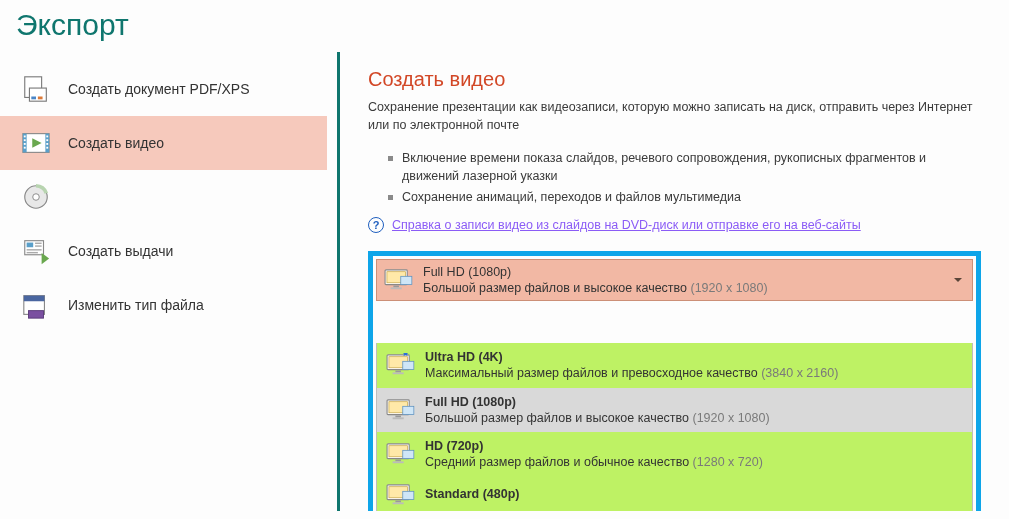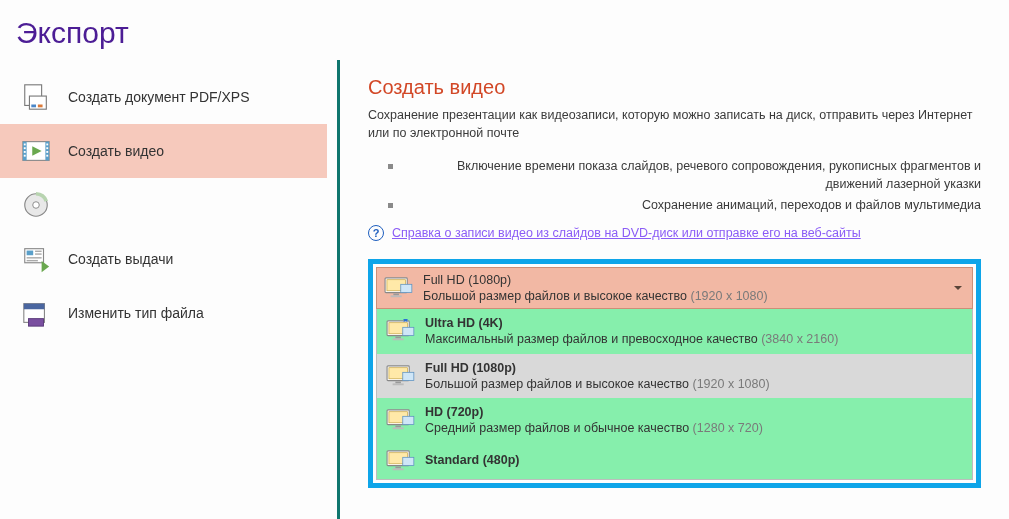--- a/index.html
+++ b/index.html
@@ -7,22 +7,22 @@
     width: 1009px; height: 519px;
     font-family: "Segoe UI", Tahoma, sans-serif;
     background: #fdfdfd;
     color: #333;
     font-size: 13px;
     overflow: hidden;
   }
   .page-title {
     font-size: 30px;
     font-weight: 300;
-    color: #4c1d95;
-    padding: 16px 0 10px 16px;
+    color: #0f766e;
+    padding: 8px 0 10px 16px;
   }
   .content {
     display: flex;
     height: calc(100% - 60px);
   }
   .sidebar {
     width: 340px;
     border-right: 3px solid #0f766e;
     padding-top: 10px;
     padding-bottom: 20px;
@@ -63,21 +63,20 @@
   .intro {
     font-size: 12.5px;
     color: #3a3a3a;
     line-height: 1.4;
     margin-bottom: 14px;
   }
   .bullets {
     list-style: none;
     padding-left: 20px;
     margin-bottom: 8px;
-    text-align: right;
   }
   .bullets li {
     position: relative;
     font-size: 12.5px;
     color: #3a3a3a;
     line-height: 1.4;
     padding: 2px 0 2px 14px;
   }
   .bullets li::before {
     content: "";
@@ -140,21 +139,22 @@
     position: relative;
   }
   .opt-text { line-height: 1.3; }
   .opt-title { font-size: 12.5px; color: #333; }
   .opt-title.bold { font-weight: 600; }
   .opt-desc { font-size: 12.5px; color: #333; }
   .opt-dim { color: #7a7a7a; }
   .quality-list {
     border: 1px solid #bdbdbd;
     border-top: none;
-    background: #86efac;
+    background: #bef264;
+    margin-top: 42px;
   }
   .quality-option {
     display: flex;
     align-items: center;
     padding: 6px 8px;
     cursor: pointer;
   }
   .quality-option.highlight {
     background: #d9d9d9;
   }

